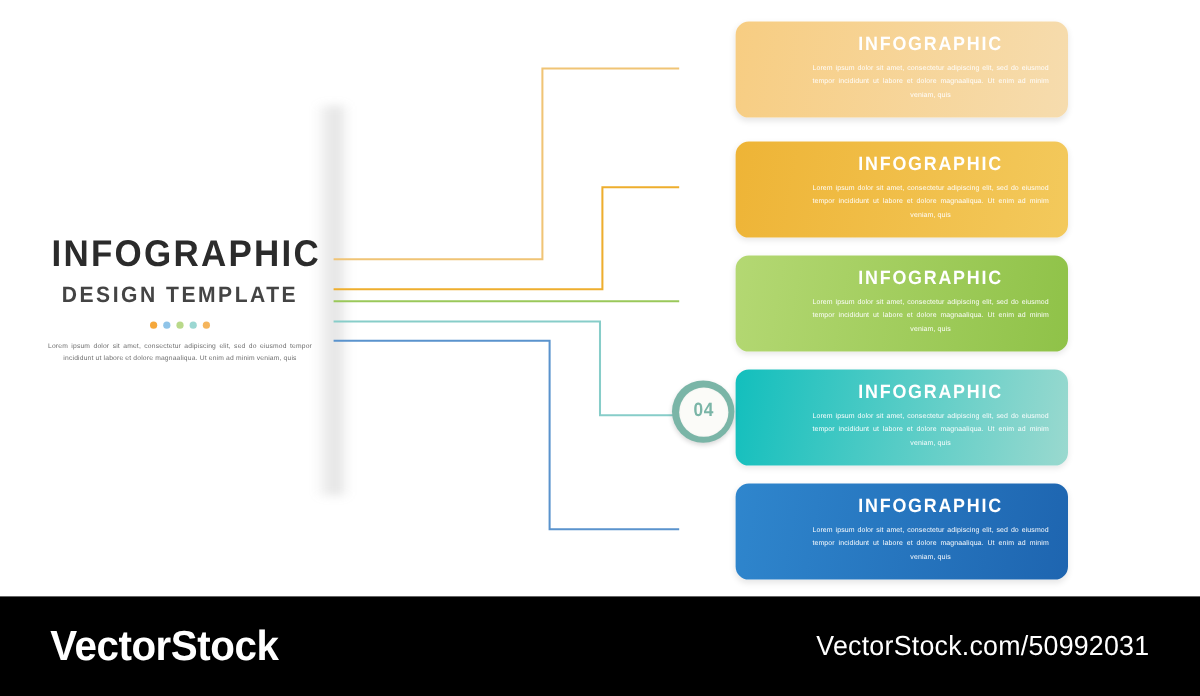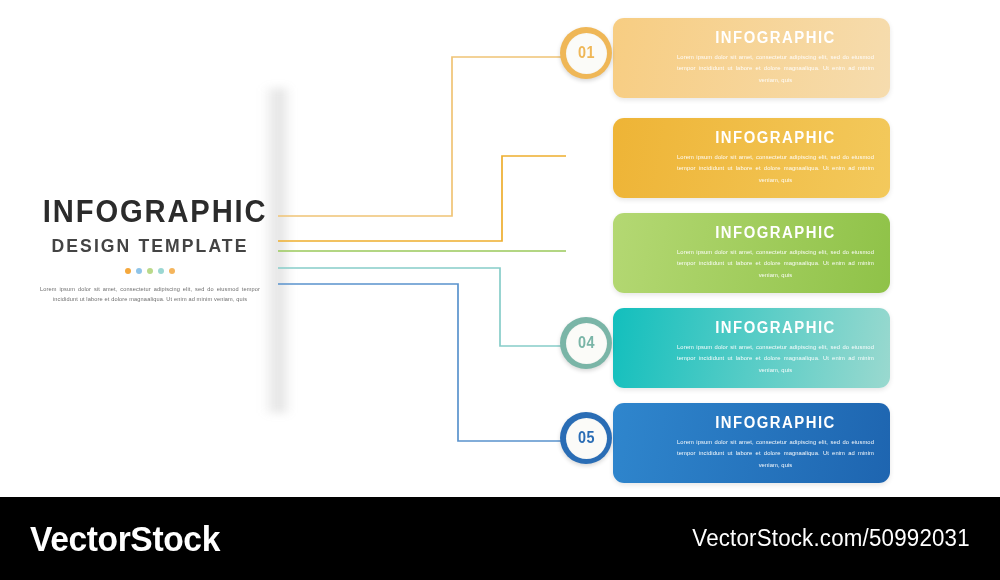--- a/index.html
+++ b/index.html
@@ -173,21 +173,21 @@
   #footer {
     position: absolute;
     left: 0;
     top: 497px;
     width: 1000px;
     height: 83px;
     background: #000000;
     display: flex;
     align-items: center;
     justify-content: space-between;
-    padding: 0 26px;
+    padding: 0 38px;
   }
   #brand-logo {
     font-family: "Liberation Sans Narrow", "Liberation Sans", sans-serif;
     font-size: 35px;
     font-weight: 700;
     color: #ffffff;
     letter-spacing: -0.4px;
     transform: scaleX(0.96);
   }
   #brand-url {
@@ -232,25 +232,20 @@
       <path id="conn-4" fill="none" stroke-width="1.7" stroke-linecap="butt" stroke-linejoin="miter" d="M278,268 L500,268 L500,346 L566,346" stroke="#87cdc9"></path>
 
       <path id="conn-5" fill="none" stroke-width="1.7" stroke-linecap="butt" stroke-linejoin="miter" d="M278,284 L458,284 L458,441 L566,441" stroke="#5a93cd"></path>
     </svg>
 
     <div class="card-row" id="row-1" style="top: 18px;">
       <div class="card-body" id="card-1" style="background: linear-gradient(100deg, rgb(247, 205, 130) 0%, rgb(246, 220, 174) 100%);">
         <div class="card-title">INFOGRAPHIC</div>
         <div class="card-text">Lorem ipsum dolor sit amet, consectetur adipiscing elit, sed do eiusmod tempor incididunt ut labore et dolore magnaaliqua. Ut enim ad minim veniam, quis</div>
       </div>
-      <div class="badge" id="badge-1" style="background: rgb(239, 183, 87);">
-        <div class="badge-inner">
-          <span class="badge-num" style="color: rgb(239, 183, 87);">01</span>
-        </div>
-      </div>
     </div>
 
     <div class="card-row" id="row-2" style="top: 118px;">
       <div class="card-body" id="card-2" style="background: linear-gradient(100deg, rgb(238, 180, 54) 0%, rgb(243, 201, 92) 100%);">
         <div class="card-title">INFOGRAPHIC</div>
         <div class="card-text">Lorem ipsum dolor sit amet, consectetur adipiscing elit, sed do eiusmod tempor incididunt ut labore et dolore magnaaliqua. Ut enim ad minim veniam, quis</div>
       </div>
     </div>
 
     <div class="card-row" id="row-3" style="top: 213px;">
@@ -270,25 +265,20 @@
           <span class="badge-num" style="color: rgb(122, 181, 167);">04</span>
         </div>
       </div>
     </div>
 
     <div class="card-row" id="row-5" style="top: 403px;">
       <div class="card-body" id="card-5" style="background: linear-gradient(100deg, rgb(47, 134, 205) 0%, rgb(30, 101, 176) 100%);">
         <div class="card-title">INFOGRAPHIC</div>
         <div class="card-text">Lorem ipsum dolor sit amet, consectetur adipiscing elit, sed do eiusmod tempor incididunt ut labore et dolore magnaaliqua. Ut enim ad minim veniam, quis</div>
       </div>
-      <div class="badge" id="badge-5" style="background: rgb(42, 109, 181);">
-        <div class="badge-inner">
-          <span class="badge-num" style="color: rgb(42, 109, 181);">05</span>
-        </div>
-      </div>
     </div>
 
   </div>
 
   <div id="footer" style="background: rgb(0, 0, 0);">
     <div id="brand-logo">VectorStock</div>
     <div id="brand-url">VectorStock.com/50992031</div>
   </div>
 
 </div>

